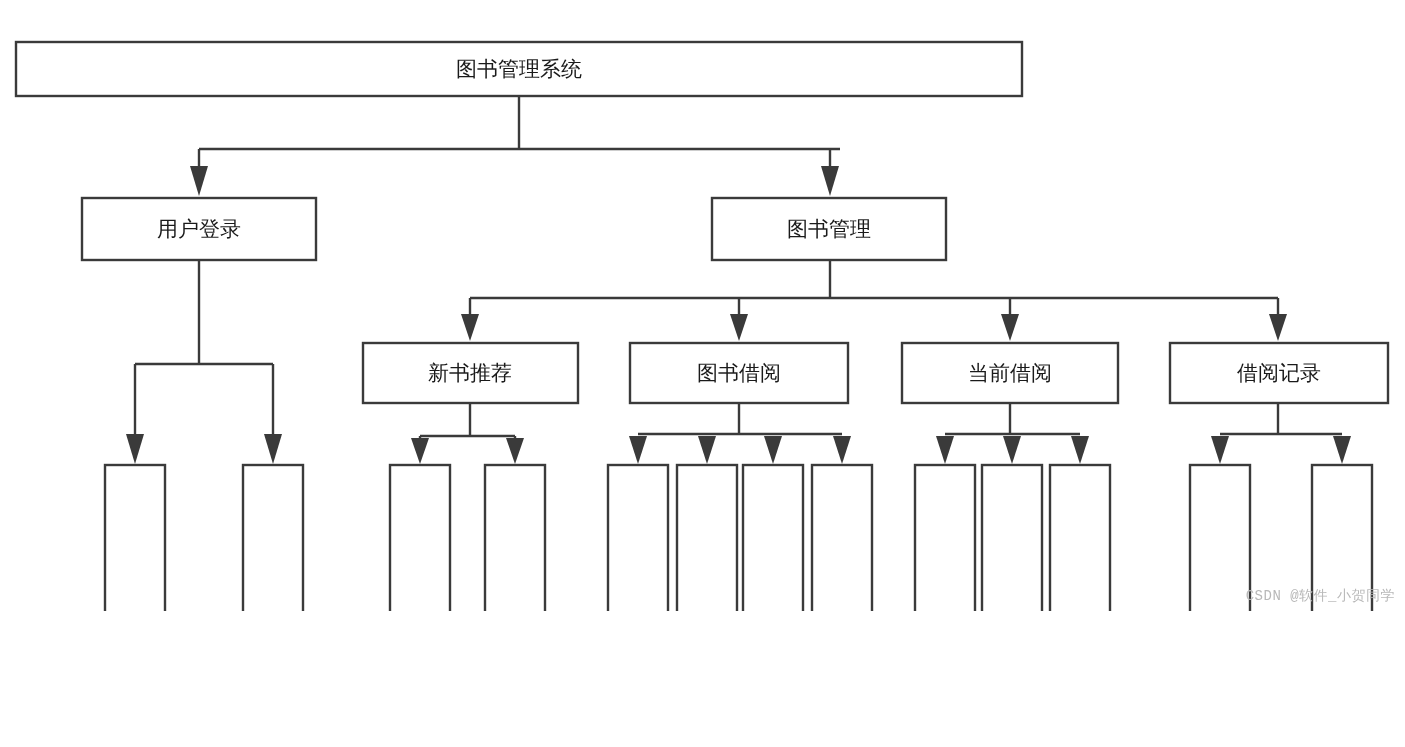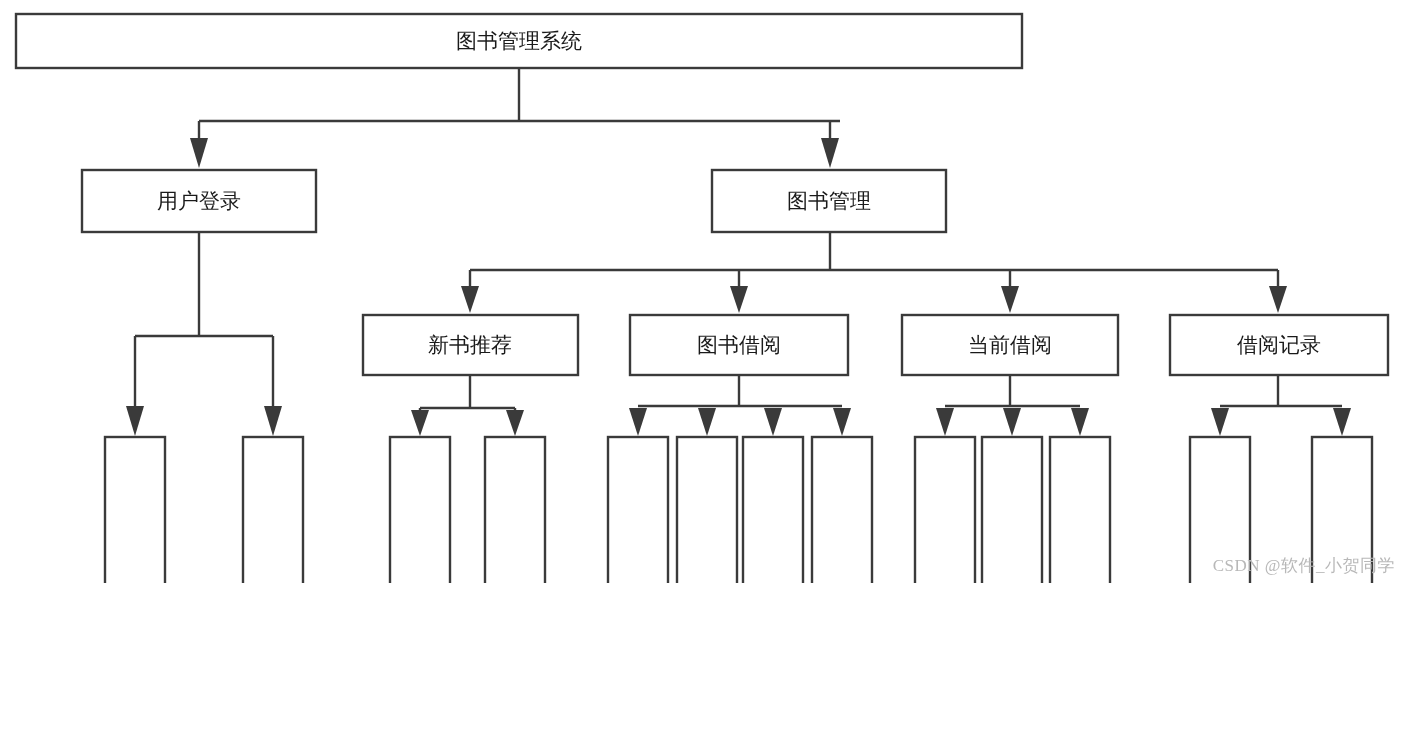--- a/index.html
+++ b/index.html
@@ -9,20 +9,21 @@
   }
   body {
     font-family: "DejaVu Sans", "Liberation Sans", sans-serif;
   }
   #diagram-root {
     position: relative;
     width: 1405px;
     height: 583px;
     background: #ffffff;
     overflow: hidden;
+    margin-top: 28px;
   }
   svg.diagram-canvas {
     position: absolute;
     left: 0;
     top: 0;
     width: 1405px;
     height: 747px;
     display: block;
   }
   .node-box {
@@ -59,22 +60,22 @@
     line-height: 1.05;
     color: #1a1a1a;
     letter-spacing: 3px;
     white-space: nowrap;
     pointer-events: none;
   }
   .watermark {
     position: absolute;
     right: 10px;
     bottom: 6px;
-    font-family: Liberation Serif, serif;
-    font-size: 17px;
+    font-family: Liberation Mono, monospace;
+    font-size: 14px;
     color: #b8b8b8;
     letter-spacing: 0.5px;
     white-space: nowrap;
   }
 </style>
 </head>
 <body>
 
 <div id="diagram-root">
 

